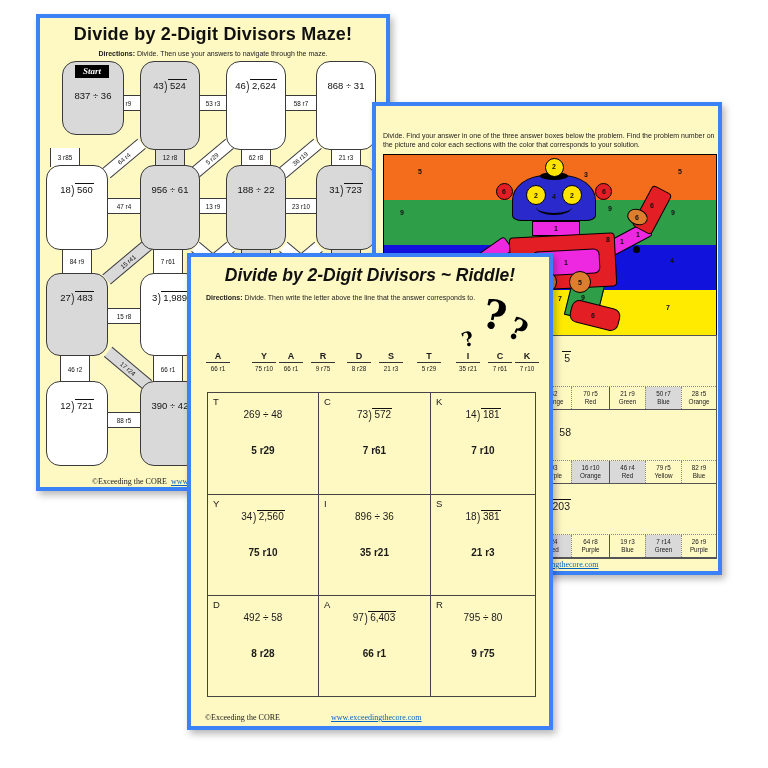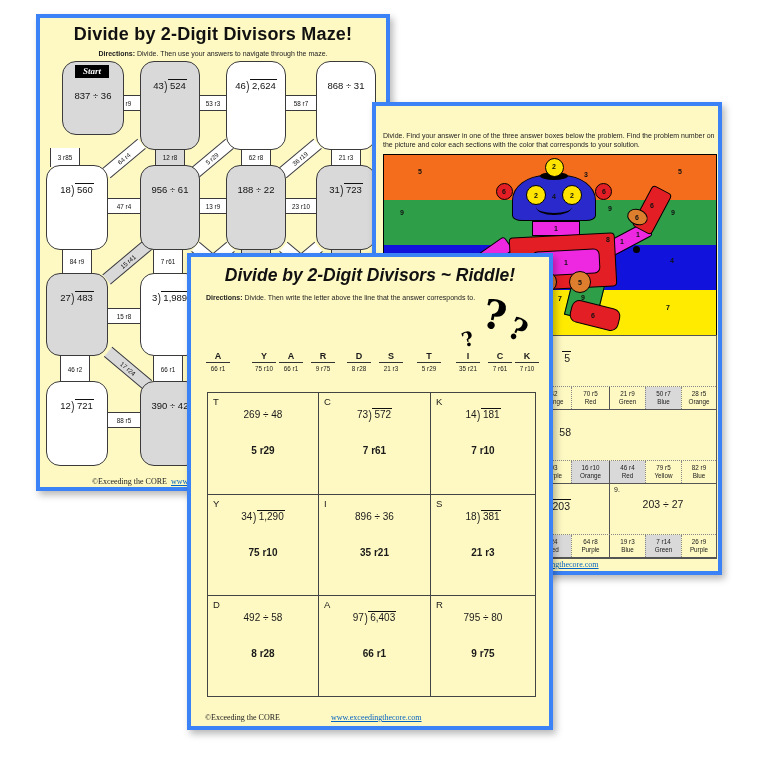--- a/index.html
+++ b/index.html
@@ -320,24 +320,20 @@
           <div class="acell dot" style="width: 35px;">
             <span>82 r9</span>
             <span>Blue</span>
           </div>
         </div>
         <div class="crow">
           <div class="ccol" style="width: 112px;"></div>
           <div class="ccol" style="width: 113px;">
             <div class="cfrag"><span class="dvd">203</span></div>
           </div>
-          <div class="ccol" style="width: 107px;">
-            <div class="pnum">9.</div>
-            <div class="cprob"><span>203 ÷ 27</span></div>
-          </div>
         </div>
         <div class="arow">
           <div class="acell" style="width: 37px;"></div>
           <div class="acell dot" style="width: 37px;"></div>
           <div class="acell dot" style="width: 38px;"></div>
           <div class="acell solid" style="width: 38px;"></div>
           <div class="acell dot sel" style="width: 37px;">
             <span>r24</span>
             <span>Red</span>
           </div>
@@ -436,21 +432,21 @@
           <div class="rprob"><span class="dvr">73</span><span class="par">)</span><span class="dvd">572</span></div>
           <div class="rans">7 r61</div>
         </div>
         <div class="rcell bl" style="left: 222px; top: 0px; width: 105px; height: 101px;">
           <div class="rletter">K</div>
           <div class="rprob"><span class="dvr">14</span><span class="par">)</span><span class="dvd">181</span></div>
           <div class="rans">7 r10</div>
         </div>
         <div class="rcell bt" style="left: 0px; top: 101px; width: 110px; height: 101px;">
           <div class="rletter">Y</div>
-          <div class="rprob"><span class="dvr">34</span><span class="par">)</span><span class="dvd">1,290</span></div>
+          <div class="rprob"><span class="dvr">34</span><span class="par">)</span><span class="dvd">2,560</span></div>
           <div class="rans">75 r10</div>
         </div>
         <div class="rcell bl bt" style="left: 110px; top: 101px; width: 112px; height: 101px;">
           <div class="rletter">I</div>
           <div class="rprob"><span>896 ÷ 36</span></div>
           <div class="rans">35 r21</div>
         </div>
         <div class="rcell bl bt" style="left: 222px; top: 101px; width: 105px; height: 101px;">
           <div class="rletter">S</div>
           <div class="rprob"><span class="dvr">18</span><span class="par">)</span><span class="dvd">381</span></div>

